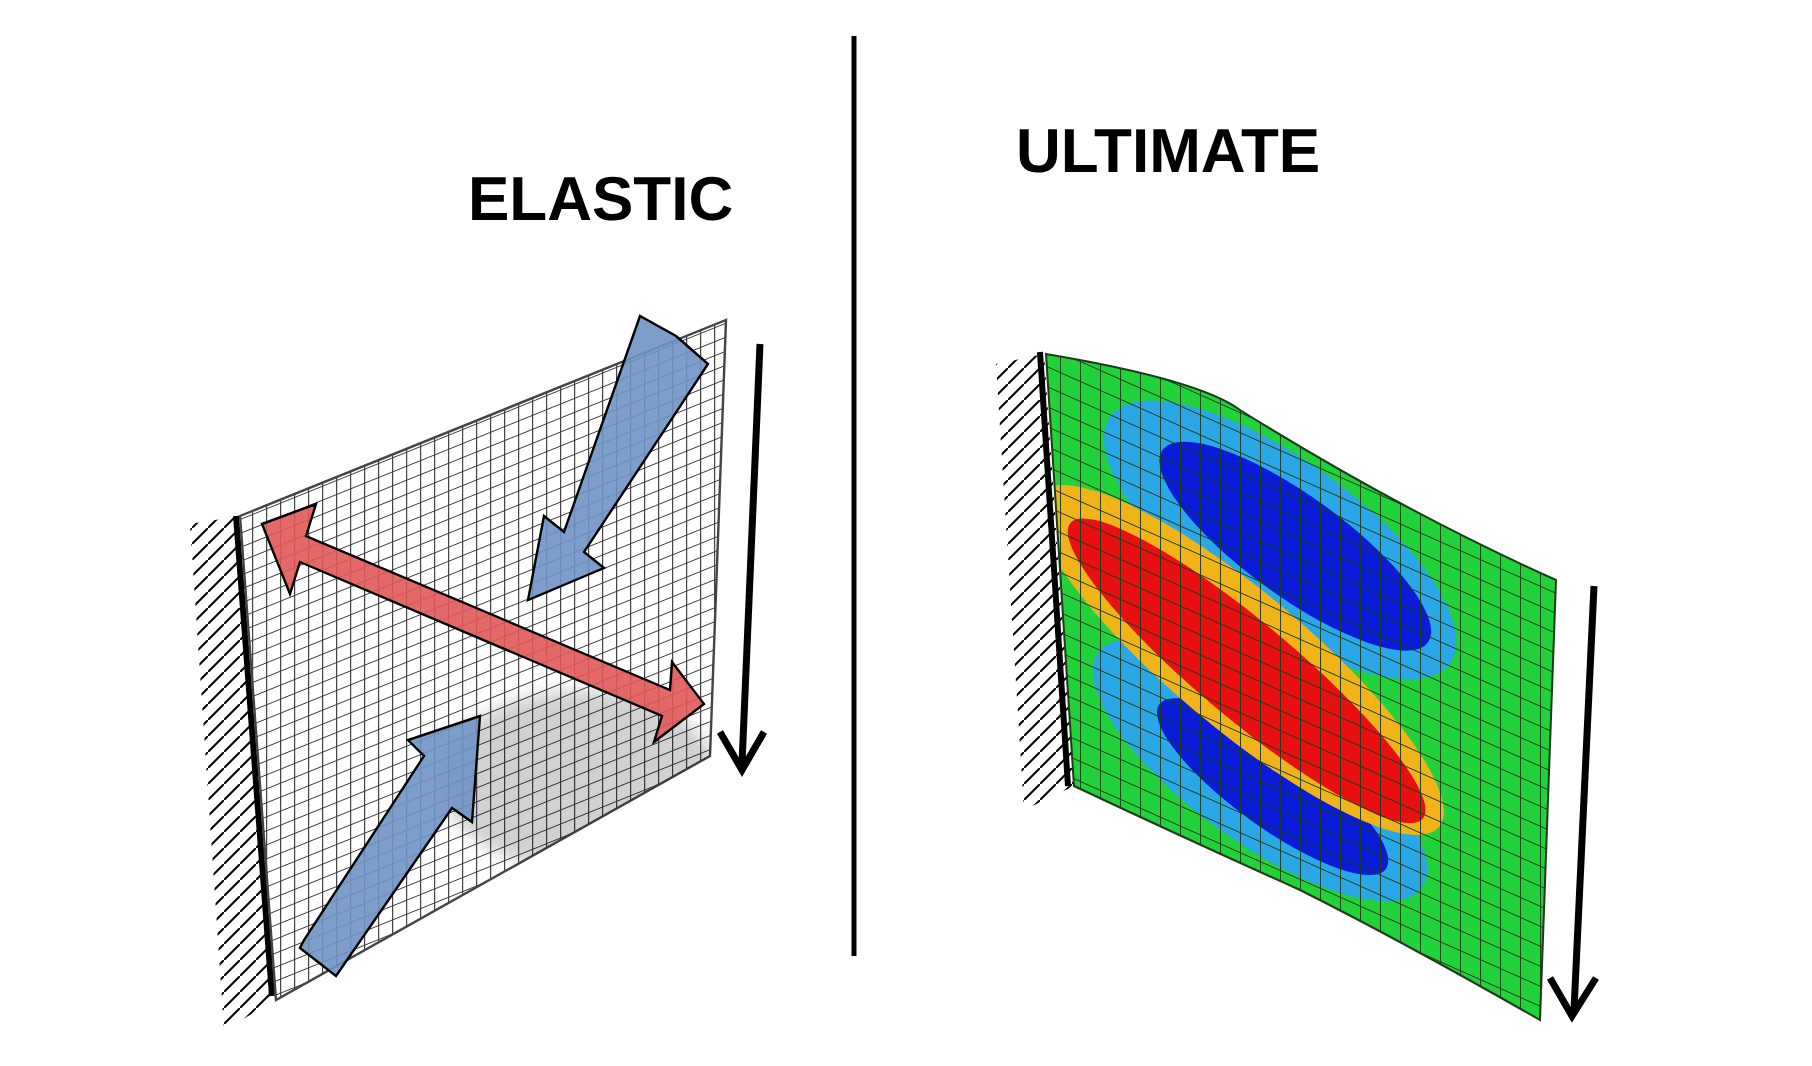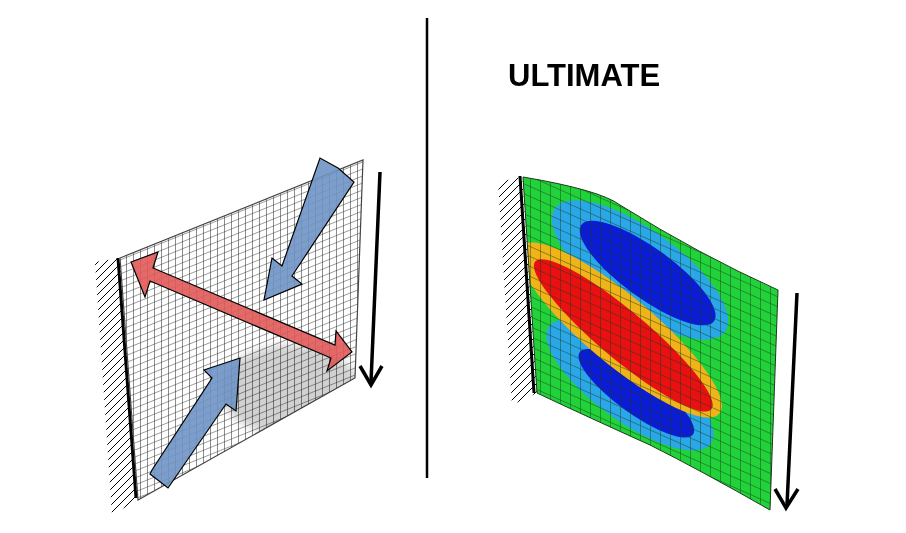--- a/index.html
+++ b/index.html
@@ -97,16 +97,17 @@
       </g>
       <path d="M523 177 Q600 190 620 205 Q700 255 778 290 L770 510 Q700 470 650 445 Q590 418 537 393 Z" fill="none" stroke="#1b3b1b" stroke-width="1"></path>
 
       <g>
         <line x1="797" y1="293" x2="787" y2="505" stroke="#000" stroke-width="3.5"></line>
         <polyline points="775,489 786,508 798,489" fill="none" stroke="#000" stroke-width="3.5"></polyline>
       </g>
     </g>
   </svg>
 
+  <div class="label" id="elastic-title">ELASTIC</div>
   <div class="label" id="ultimate-title">
     <div>ULTIMATE</div>
   </div>
 </div>
 
 </body></html>

